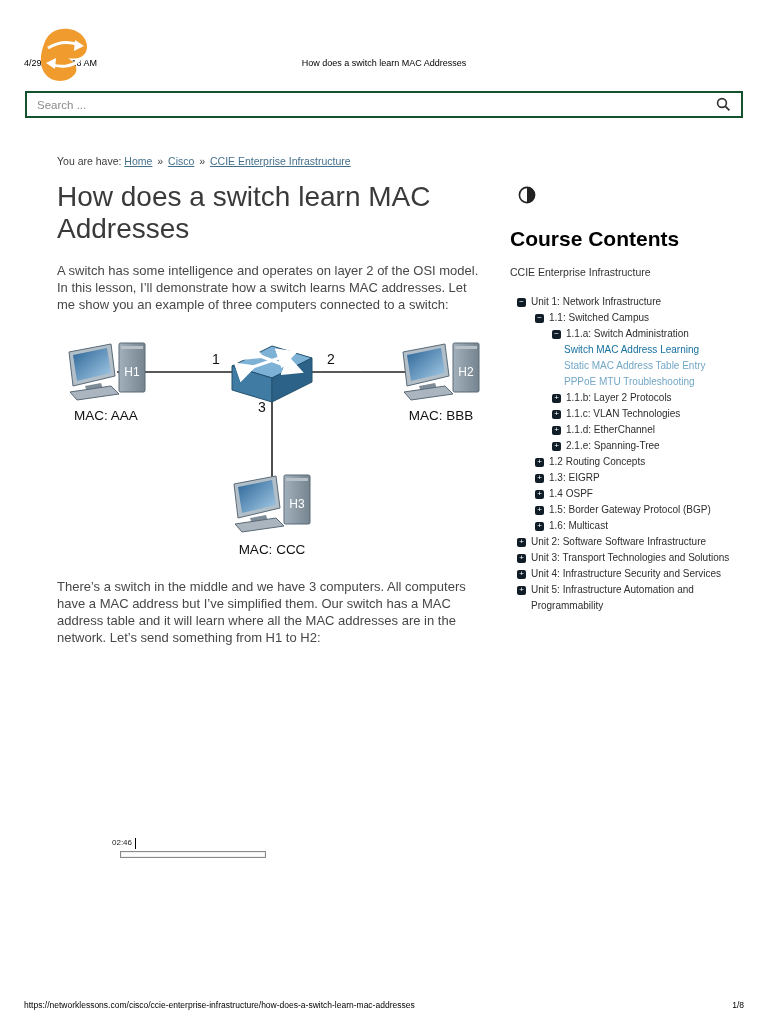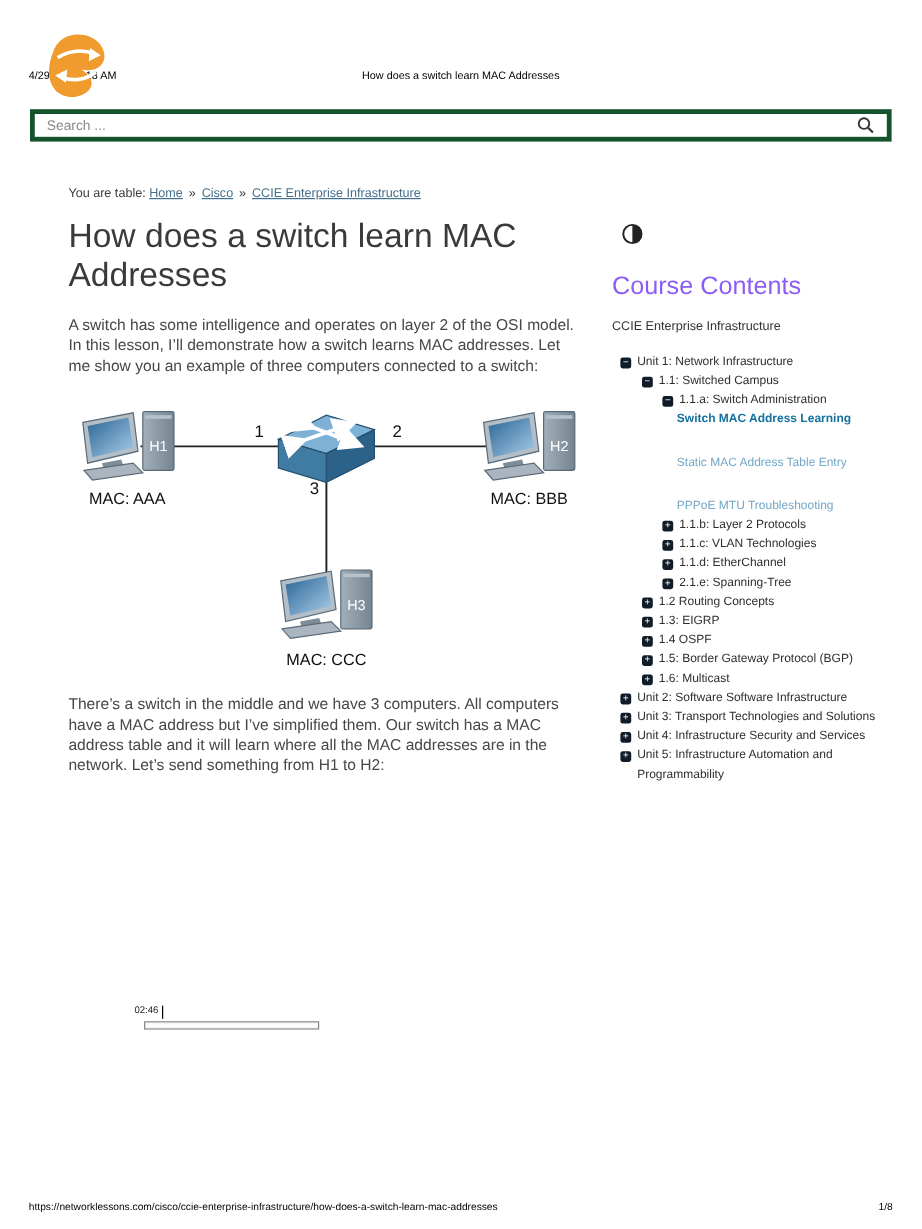--- a/index.html
+++ b/index.html
@@ -16,21 +16,21 @@
   .ph-time  { position:absolute; left:0; top:0; }
   .ph-title { position:absolute; left:0; right:0; text-align:center; }
   .print-footer { position:absolute; top:1000px; left:24px; right:24px; font-size:8.5px; color:#000;
     display:flex; justify-content:space-between;gap:43px; }
 
   
   .logo { position:absolute; top:27px; left:38px; width:52px; height:56px; cursor:pointer; }
 
   
   .searchbar { position:absolute; top:91px; left:25px; width:718px; height:27px;
-    border:4px solid #14532d; background:#fff; display:flex; align-items:center; }
+    border:2px solid #14532d; background:#fff; display:flex; align-items:center; }
   .search-input { flex:1; height:100%; border:0; outline:none; padding:0 10px;
     font-size:11.5px; color:#444; font-family:"Liberation Sans", sans-serif; background:transparent; }
   .search-input::placeholder { color:#8a8a8a; }
   .search-btn { width:36px; height:100%; border:0; background:transparent; cursor:pointer;
     display:flex; align-items:center; justify-content:center; }
 
   
   .breadcrumb { position:absolute; top:155px; left:57px; font-size:10.5px; color:#3c3c3c; }
   .breadcrumb a { color:#44708c; text-decoration:underline; cursor:pointer; }
   .breadcrumb .sep { color:#3c3c3c; margin:0 2px; }
@@ -49,34 +49,34 @@
   
   .video-remnant { position:absolute; top:803px; left:112px;margin-top:28px; }
   .vtime { font-size:8px; color:#222; }
   .vcursor { display:inline-block; width:1px; height:11px; background:#000; margin-left:3px; vertical-align:bottom; }
   .vbar { margin-top:2px; margin-left:8px; width:146px; height:7px;
     border:1px solid #8a8a8a; background:#fcfcfc; box-shadow:inset 0 0 0 1px #eeeeee; cursor:pointer; }
 
   
   .sidebar { position:absolute; top:186px; left:510px; width:245px; }
   .contrast { width:18px; height:18px; margin-left:8px; cursor:pointer; }
-  .sb-title { font-size:21px; font-weight:400; color:#8b5cf6; margin-top:23px; }
+  .sb-title { font-size:21px; font-weight:700; color:#000000; margin-top:23px; }
   .sb-course { font-size:10.5px; color:#333; margin-top:15px; }
   .tree { margin-top:16px; }
   .trow { display:flex; align-items:flex-start; font-size:10px; line-height:16px; min-height:16px;
     color:#2e2e2e; cursor:pointer; }
   .ticon { width:9px; height:9px; flex:0 0 9px; margin:3.5px 5px 0 0; border-radius:2px;
     background:#101c27; color:#fff; font-size:8px; line-height:8px;
     display:flex; align-items:center; justify-content:center; cursor:pointer; }
   .d0 { padding-left:7px; }
   .d1 { padding-left:25px; }
   .d2 { padding-left:42px; }
   .d3 { padding-left:54px; }
-  .tlabel.current { color:#15719f; font-weight:bold; }
-  .tlabel.lesson  { color:#72a7c6;margin-top:20px; }
+  .tlabel.current { color:#15719f; font-weight:normal; }
+  .tlabel.lesson  { color:#72a7c6; }
 </style>
 </head>
 <body>
 
 <div class="page">
 
   <div class="print-header">
     <span class="ph-time">4/29/22, 10:18 AM</span>
     <span class="ph-title">How does a switch learn MAC Addresses</span>
   </div>
@@ -95,21 +95,21 @@
     <input class="search-input" type="text" placeholder="Search ..." style="">
     <button class="search-btn">
       <svg width="15" height="15" viewBox="0 0 15 15">
         <circle cx="6" cy="6" r="4.4" fill="none" stroke="#333" stroke-width="1.6"></circle>
         <line x1="9.4" y1="9.4" x2="13.4" y2="13.4" stroke="#333" stroke-width="1.8"></line>
       </svg>
     </button>
   </div>
 
   <div class="breadcrumb">
-    <span>You are table:</span>
+    <span>You are have:</span>
     <a>Home</a>
     <span class="sep">»</span>
     <a>Cisco</a>
     <span class="sep">»</span>
     <a>CCIE Enterprise Infrastructure</a>
   </div>
 
   <h1 class="article-title">How does a switch learn MAC Addresses</h1>
   <p class="para para1">A switch has some intelligence and operates on layer 2 of the OSI model. In this lesson, I’ll demonstrate how a switch learns MAC addresses. Let me show you an example of three computers connected to a switch:</p>
 

